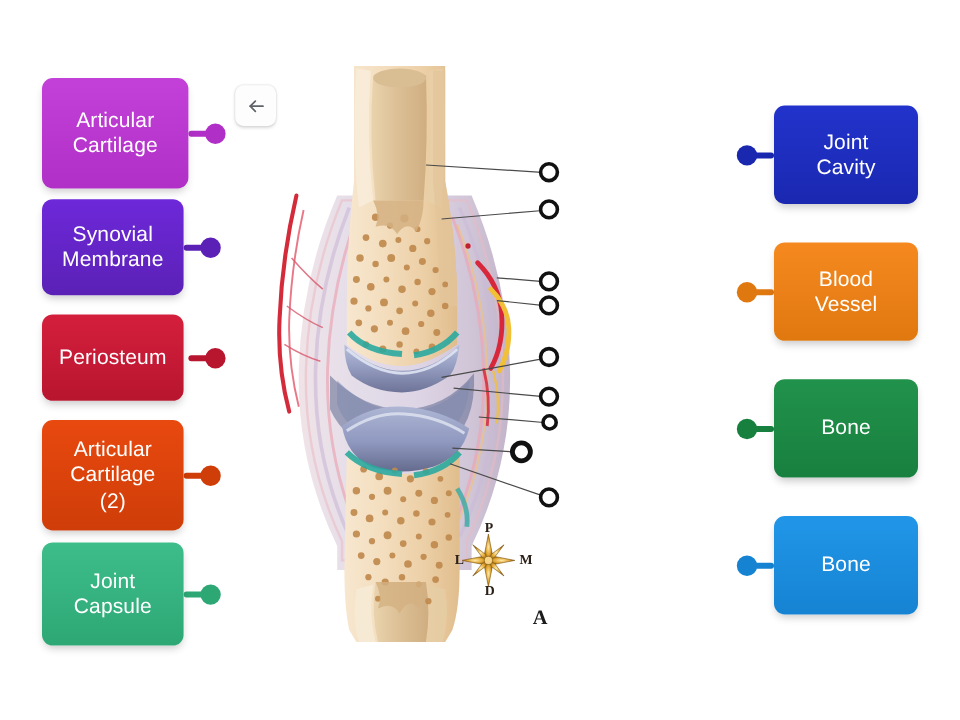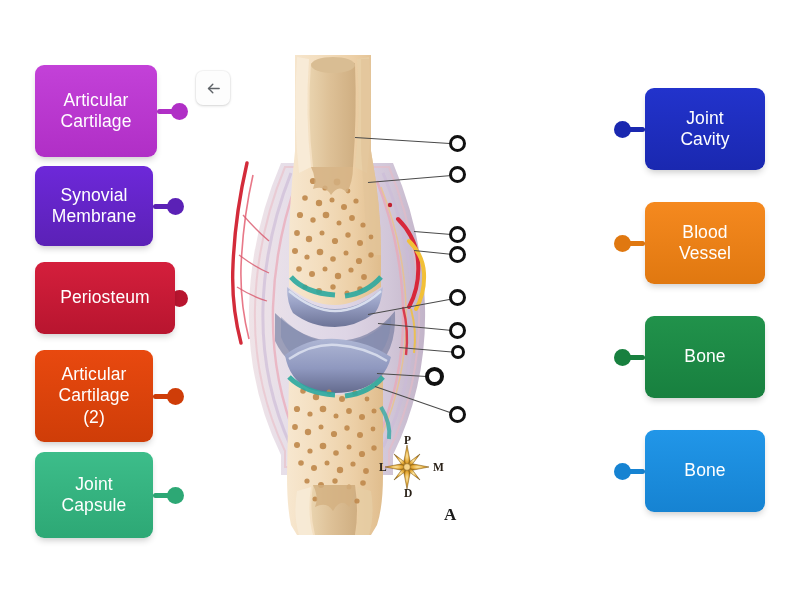--- a/index.html
+++ b/index.html
@@ -313,21 +313,21 @@
 Cartilage</span>
       </div>
       <div class="conn" style="background: rgb(91, 33, 182); top: 203.5px; left: 153px; width: 18px;"></div>
       <div class="knob" style="background: rgb(91, 33, 182); top: 197.5px; left: 167px;"></div>
       <div class="card" style="left: 35px; top: 166px; width: 118px; height: 80px; background: linear-gradient(rgb(109, 40, 217) 0%, rgb(91, 33, 182) 100%);">
         <span class="txt">Synovial
 Membrane</span>
       </div>
       <div class="conn" style="background: rgb(184, 21, 47); top: 295.5px; left: 157px; width: 18px;"></div>
       <div class="knob" style="background: rgb(184, 21, 47); top: 289.5px; left: 171px;"></div>
-      <div class="card" style="left: 35px; top: 262px; width: 140px; height: 72px; background: linear-gradient(rgb(212, 31, 60) 0%, rgb(184, 21, 47) 100%);">
+      <div class="card" style="left: 35px; top: 262px; width: 118px; height: 72px; background: linear-gradient(rgb(212, 31, 60) 0%, rgb(184, 21, 47) 100%);">
         <span class="txt">Periosteum</span>
       </div>
       <div class="conn" style="background: rgb(207, 61, 8); top: 393.5px; left: 153px; width: 18px;"></div>
       <div class="knob" style="background: rgb(207, 61, 8); top: 387.5px; left: 167px;"></div>
       <div class="card" style="left: 35px; top: 350px; width: 118px; height: 92px; background: linear-gradient(rgb(232, 73, 15) 0%, rgb(207, 61, 8) 100%);">
         <span class="txt">Articular
 Cartilage
 (2)</span>
       </div>
       <div class="conn" style="background: rgb(45, 168, 117); top: 492.5px; left: 153px; width: 18px;"></div>

